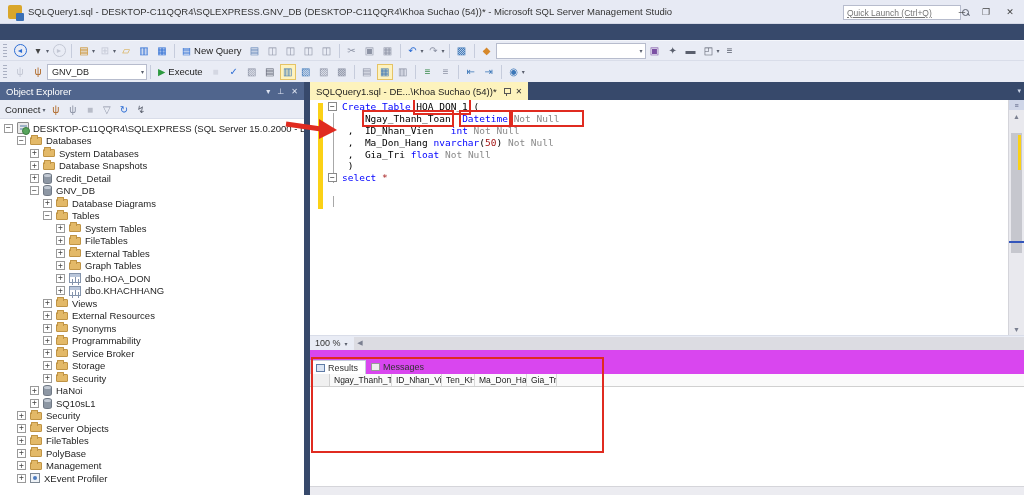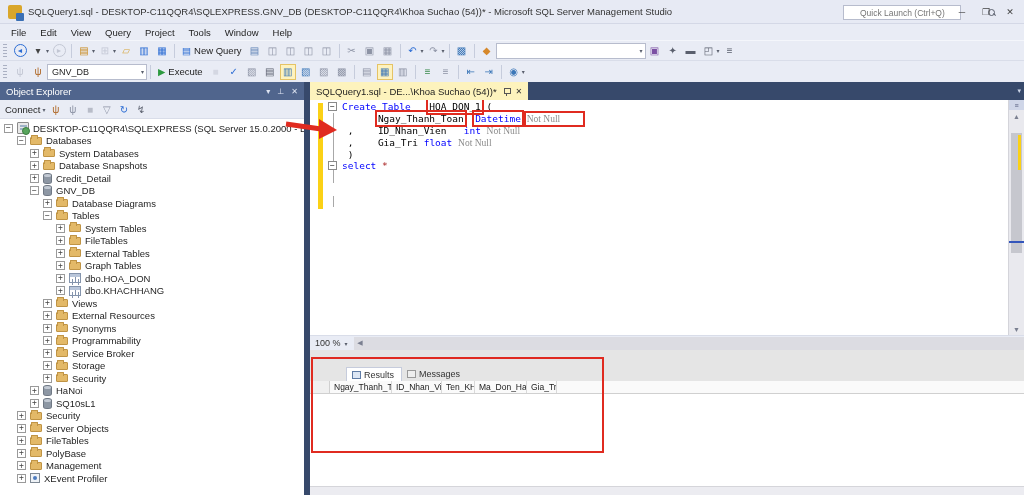--- a/index.html
+++ b/index.html
@@ -6,21 +6,21 @@
   html,body { width:1024px; height:495px; overflow:hidden; }
   body { font-family:"Liberation Sans", sans-serif; font-size:9.5px; color:#1e1e1e; }
   .app { position:relative; width:1024px; height:495px; background:#37496b; }
 
   
   .titlebar { position:absolute; left:0; top:0; width:1024px; height:24px; background:#e7eaf4; display:flex; align-items:center; border-bottom:1px solid #d4d8e6; }
   .app-icon { width:14px; height:14px; margin:0 6px 0 8px; position:relative; background:#d9a62b; border-radius:2px; }
   .app-icon::after { content:""; position:absolute; right:-2px; bottom:-2px; width:8px; height:8px; background:#3a6fb5; border-radius:1px; }
   .title-text { font-size:9.5px; color:#333; white-space:nowrap; }
   .quick-launch { position:absolute; left:843px; top:5px; width:118px; height:15px; background:#fff; border:1px solid #b7bccd; display:flex; align-items:center; }
-  .quick-launch input { flex:1; border:none; outline:none; font-size:8.5px; padding:0 16px; color:#777; background:transparent; font-family:"Liberation Sans",sans-serif; }
+  .quick-launch input { flex:1; border:none; outline:none; font-size:8.5px; padding:0 3px; color:#777; background:transparent; font-family:"Liberation Sans",sans-serif;text-decoration:underline; }
   .mag { position:relative; width:10px; height:10px; margin-right:3px; flex:none; }
   .mag::before { content:""; position:absolute; left:1px; top:1px; width:5px; height:5px; border:1.2px solid #5a5f6d; border-radius:50%; }
   .mag::after { content:""; position:absolute; left:6px; top:6px; width:3px; height:1.2px; background:#5a5f6d; transform:rotate(45deg); }
   .win-btns { position:absolute; right:4px; top:0; height:24px; display:flex; align-items:center; gap:4px; }
   .win-btn { width:20px; height:18px; display:flex; align-items:center; justify-content:center; font-size:9px; color:#444; }
 
   .menubar { position:absolute; left:0; top:24px; width:1024px; height:16px; background:#e9ecf5; display:flex; align-items:center; padding-left:4px; }
   .menu-item { padding:0 7px; font-size:9.5px; color:#1e1e1e; }
 
   .toolbar { position:absolute; left:0; width:1024px; background:#e9ecf5; display:flex; align-items:center; }
@@ -76,22 +76,22 @@
 
   .code-area { position:absolute; left:0; top:18px; width:698px; height:235px; background:#fff; overflow:hidden; }
   .change-bar { position:absolute; left:8px; top:3px; width:5px; height:106px; background:#fbd116; }
   .fold-col-line { position:absolute; width:1px; background:#a8a8a8; left:22.5px; }
   .code-lines { position:absolute; left:18px; top:1px; }
   .code-line { height:11.8px; display:flex; align-items:center; }
   .fold-box { width:9px; height:9px; border:1px solid #8a8a8a; background:#fff; font-size:8px; line-height:1; display:flex; align-items:center; justify-content:center; color:#333; margin-right:5px; flex:none; font-family:"DejaVu Sans Mono",monospace; }
   .fold-box.none { visibility:hidden; border-color:transparent; }
   .code-text { white-space:pre; font-family:"DejaVu Sans Mono",monospace; font-size:9.5px; }
   .tok-kw { color:#0000ff; }
-  .tok-id { color:#000;margin-left:13px; }
-  .tok-gr { color:#8a8a8a;font-family:Liberation Serif, serif; }
+  .tok-id { color:#000; }
+  .tok-gr { color:#8a8a8a; }
   .tok-num { color:#a31515; }
   .tok-op { color:#a31515; }
   .tok-pl { color:#000; }
   .redbox { outline:2px solid #e02b20; outline-offset:1px; }
   .redbox-wide { padding-right:22px; }
 
   .v-scroll { position:absolute; right:0; top:18px; width:16px; height:235px; background:#e9e9ee; border-left:1px solid #d4d4da; }
   .v-split-grab { position:absolute; left:0; top:0; width:15px; height:10px; background:#cfd6e8; display:flex; align-items:center; justify-content:center; font-size:7px; color:#51597a; }
   .v-arrow { position:absolute; left:0; width:15px; height:11px; display:flex; align-items:center; justify-content:center; font-size:7px; color:#7a7f90; }
   .v-thumb { position:absolute; left:2px; top:33px; width:11px; height:120px; background:#c6c7ce; }
@@ -99,21 +99,21 @@
   .v-line-blue { position:absolute; left:0; top:141px; width:15px; height:2px; background:#3355bb; }
 
   .zoom-row { position:absolute; left:0; top:253px; width:810px; height:15px; background:#e9ecf5; display:flex; align-items:center; border-top:1px solid #d9dde9; }
   .zoom-ctl { display:flex; align-items:center; gap:4px; padding:0 5px; font-size:9px; color:#333; }
   .zoom-ctl .arr { font-size:6px; color:#5a5f6d; }
   .h-scroll { flex:1; height:13px; background:#dcdce2; margin:0 1px; position:relative; }
   .h-arrow { position:absolute; top:0; width:13px; height:13px; display:flex; align-items:center; justify-content:center; font-size:7px; color:#7a7f90; }
 
   
   .results { position:absolute; left:0; top:268px; width:714px; height:145px; background:#fff; }
-  .res-tabs { height:31px; background:#e5e5e5; display:flex; align-items:flex-end;padding-left:36px; }
+  .res-tabs { height:24px; background:#d946ef; display:flex; align-items:flex-end; }
   .res-tab { display:flex; align-items:center; gap:3px; padding:1px 7px 1px 5px; font-size:9px; height:14px; color:#333; }
   .res-tab.active { background:#fff; border:1px solid #c6ccdc; border-bottom:none; }
   .res-tab-ic { width:9px; height:8px; border:1px solid #5f7ca6; background:#dce6f4; }
   .res-tab-ic.msg { background:#eee; border-color:#999; }
   .res-grid-header { display:flex; height:13px; border-bottom:1px solid #d0d0d0; background:#fafafa; }
   .res-gutter { width:20px; border-right:1px solid #d0d0d0; background:#f0f0f0; flex:none; }
   .res-col { border-right:1px solid #d9d9d9; font-size:8.5px; color:#222; padding:1px 0 0 4px; white-space:nowrap; overflow:hidden; flex:none; }
   .res-bottom-strip { position:absolute; left:0; bottom:0; width:714px; height:9px; background:#ececf1; border-top:1px solid #d5d5da; }
 
   
@@ -132,30 +132,20 @@
       <input placeholder="Quick Launch (Ctrl+Q)" style="">
       <span class="mag"></span>
     </div>
     <div class="win-btns">
       <div class="win-btn">─</div>
       <div class="win-btn">❐</div>
       <div class="win-btn">✕</div>
     </div>
   </div>
 
-  <div class="menubar" id="menubar">
-      <div class="menu-item">File</div>
-      <div class="menu-item">Edit</div>
-      <div class="menu-item">View</div>
-      <div class="menu-item">Query</div>
-      <div class="menu-item">Project</div>
-      <div class="menu-item">Tools</div>
-      <div class="menu-item">Window</div>
-      <div class="menu-item">Help</div>
-    </div>
 
   <div class="toolbar toolbar1" id="toolbar1">
       <div class="grip"></div>
       <div class="tb-icon circle">
         <span style="color: rgb(43, 108, 212);">◄</span>
       </div>
       <div class="tb-icon">
         <span style="color: rgb(68, 68, 68);">▾</span>
       </div>
       <span class="tb-dd">▾</span>
@@ -511,20 +501,24 @@
           <div class="code-line">
             <span class="fold-box none"></span>
             <span class="code-text"><span class="tok-pl">    </span><span class="tok-id redbox">Ngay_Thanh_Toan</span><span class="tok-pl">  </span><span class="tok-kw redbox">Datetime</span><span class="tok-pl"> </span><span class="tok-gr redbox redbox-wide">Not Null</span></span>
           </div>
           <div class="code-line">
             <span class="fold-box none"></span>
             <span class="code-text"><span class="tok-pl"> ,  </span><span class="tok-id">ID_Nhan_Vien</span><span class="tok-pl">   </span><span class="tok-kw">int</span><span class="tok-pl"> </span><span class="tok-gr">Not Null</span></span>
           </div>
           <div class="code-line">
             <span class="fold-box none"></span>
+            <span class="code-text"><span class="tok-pl"> ,  </span><span class="tok-id">Ma_Don_Hang</span><span class="tok-pl"> </span><span class="tok-kw">nvarchar</span><span class="tok-pl">(</span><span class="tok-num">50</span><span class="tok-pl">)</span><span class="tok-pl"> </span><span class="tok-gr">Not Null</span></span>
+          </div>
+          <div class="code-line">
+            <span class="fold-box none"></span>
             <span class="code-text"><span class="tok-pl"> ,  </span><span class="tok-id">Gia_Tri</span><span class="tok-pl"> </span><span class="tok-kw">float</span><span class="tok-pl"> </span><span class="tok-gr">Not Null</span></span>
           </div>
           <div class="code-line">
             <span class="fold-box none"></span>
             <span class="code-text"><span class="tok-pl"> )</span></span>
           </div>
           <div class="code-line">
             <span class="fold-box">−</span>
             <span class="code-text"><span class="tok-kw">select</span><span class="tok-pl"> </span><span class="tok-op">*</span></span>
           </div>

